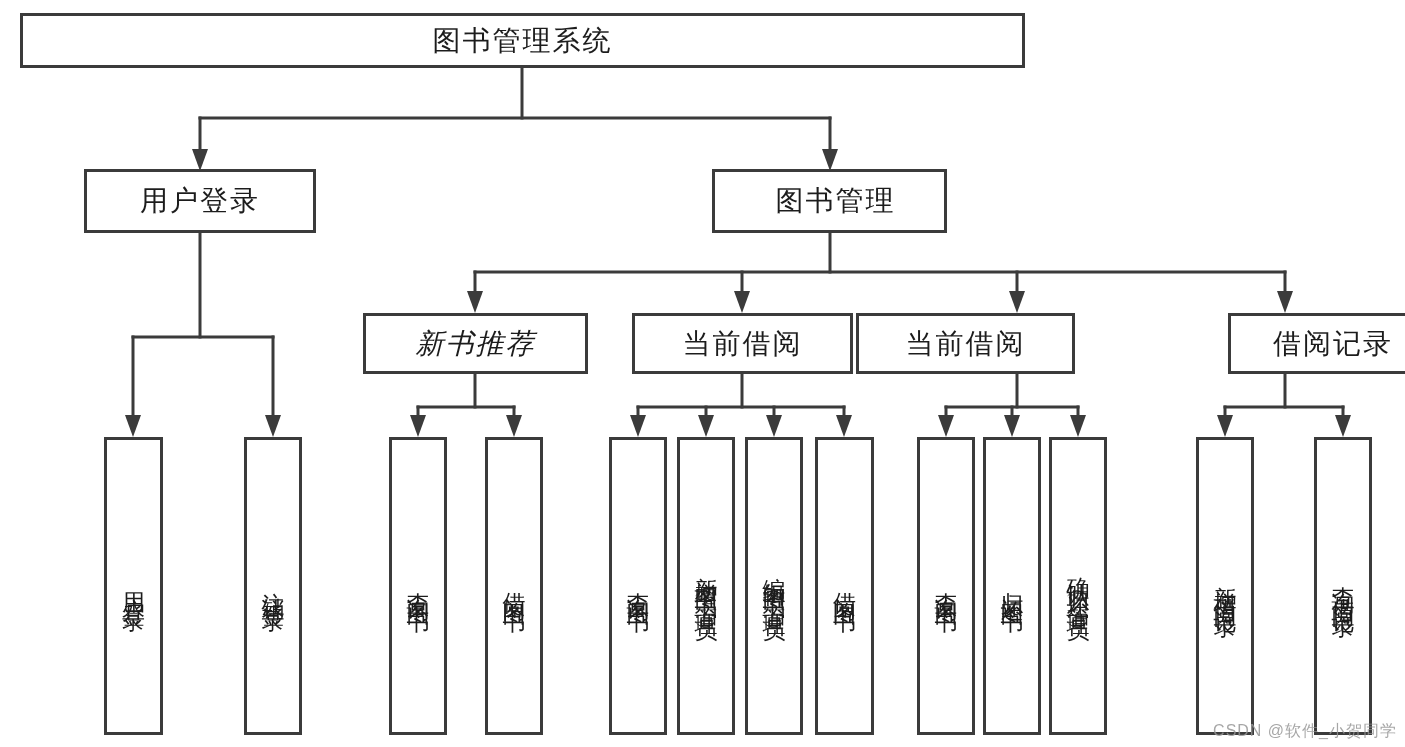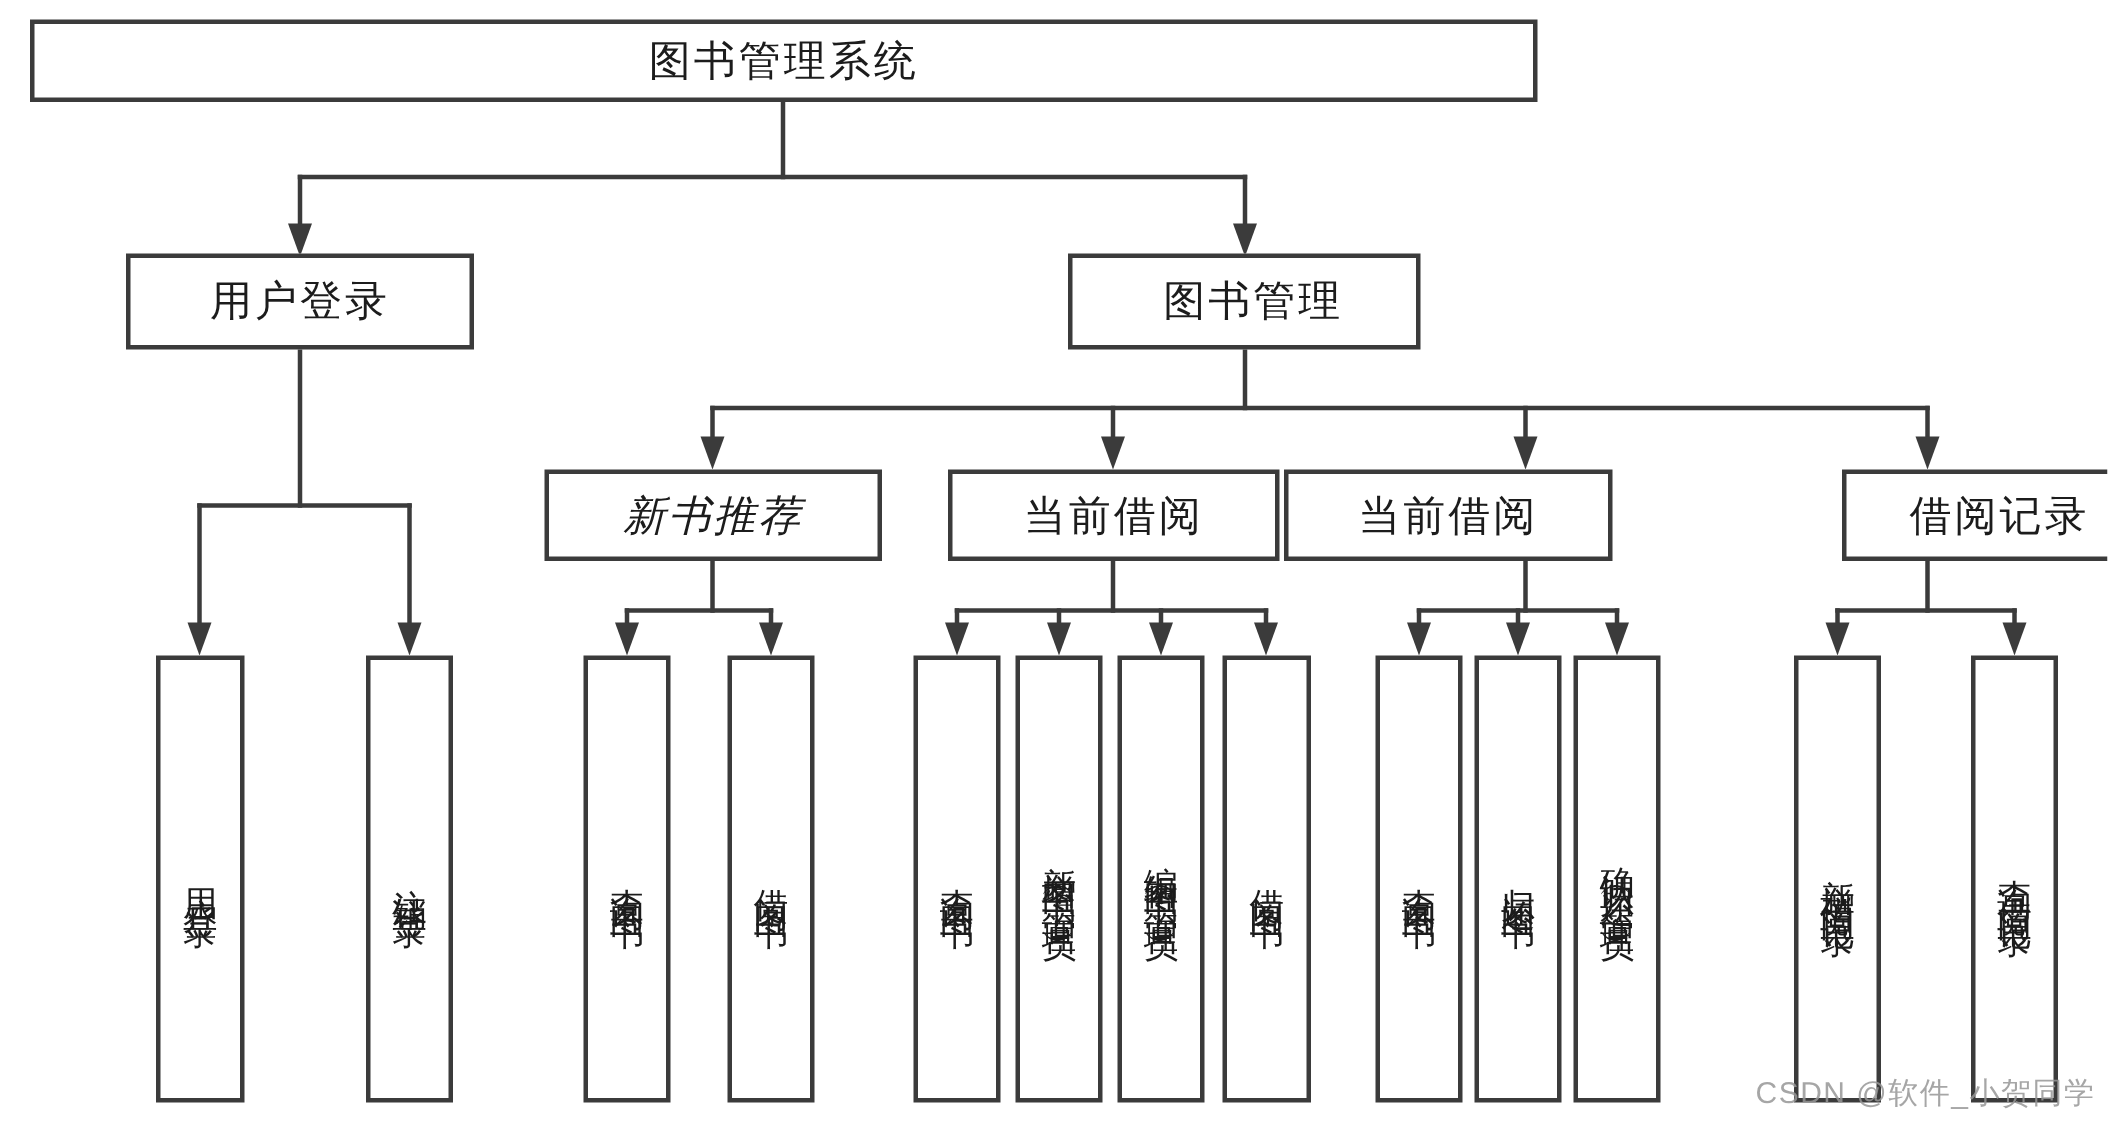--- a/index.html
+++ b/index.html
@@ -42,21 +42,21 @@
     text-orientation: mixed;
     font-size: 23px;
     letter-spacing: 6px;
     line-height: 1;
     color: #1c1c1c;
   }
   .watermark {
     position: absolute;
     right: 8px;
     bottom: 5px;
-    font-size: 20px;
+    font-size: 16px;
     letter-spacing: 1px;
     color: rgba(150, 150, 150, 0.85);
     z-index: 5;
     white-space: nowrap;
   }
 </style>
 </head>
 <body>
 
 <div class="canvas">

